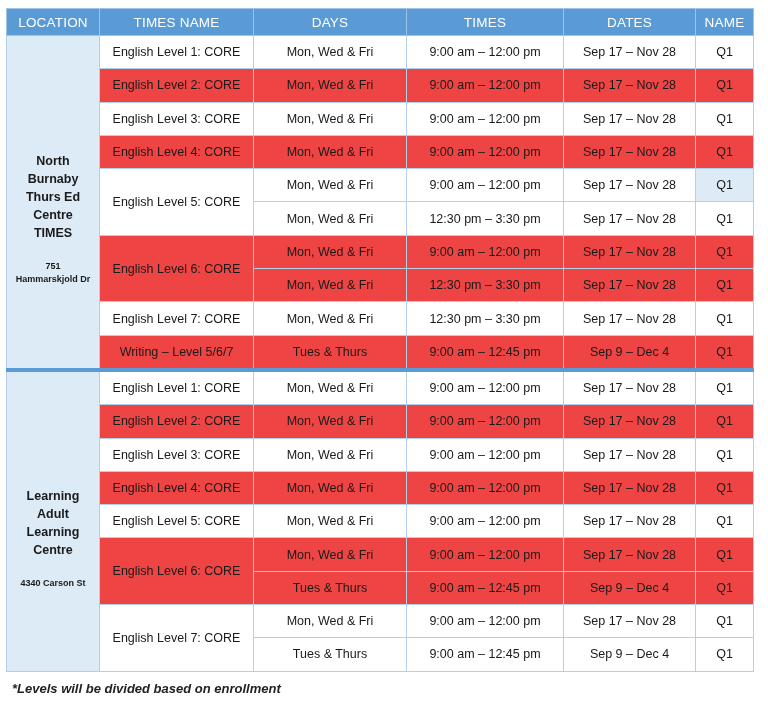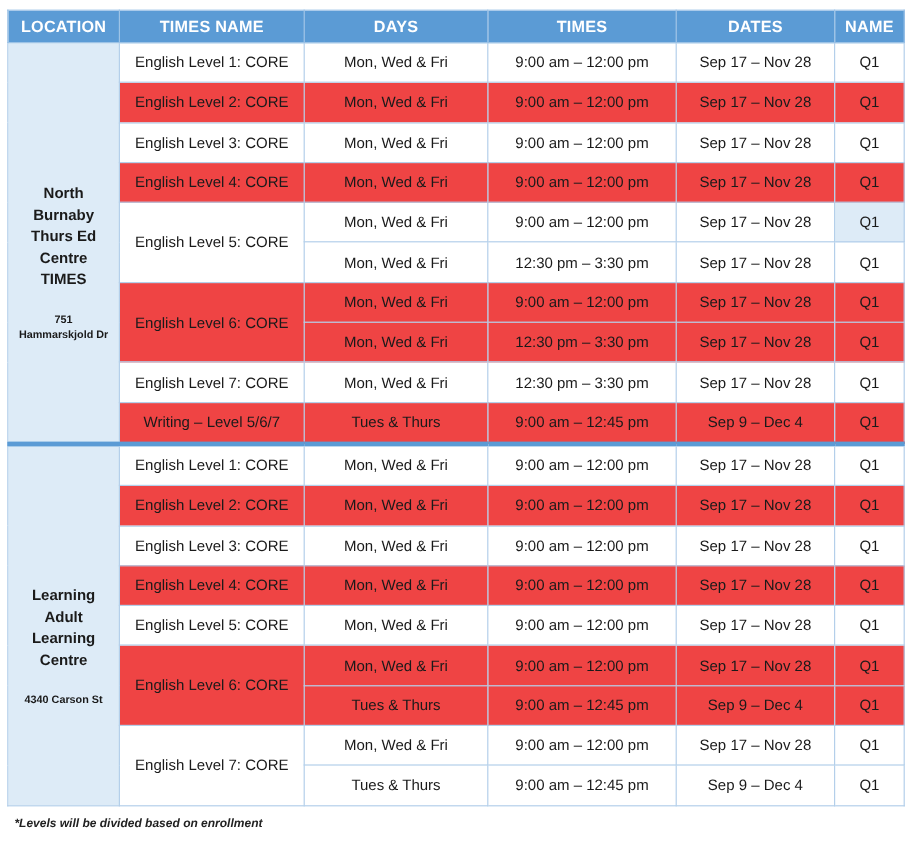--- a/index.html
+++ b/index.html
@@ -3,38 +3,38 @@
 <meta charset="utf-8">
 <style>
   html, body { margin:0; padding:0; background:#ffffff; }
   body { width:768px; height:706px; position:relative; font-family:"Liberation Sans", "DejaVu Sans", sans-serif; color:#1a1a1a; }
   table.sched {
     position:absolute; left:6px; top:8px; width:747px;
     border-collapse:collapse; table-layout:fixed;
     font-size:12.5px;
   }
   table.sched th {
-    background:#5b9bd5; color:#ffffff; font-weight:bold; font-size:13.5px;
+    background:#5b9bd5; color:#ffffff; font-weight:normal; font-size:13.5px;
     height:26px; padding:0; text-align:center; border:1px solid #9dc3e6;
     letter-spacing:0.2px;
   }
   table.sched td {
     height:32.3px; padding:0; text-align:center; vertical-align:middle;
     border:1px solid #b4cfea;
   }
   td.loc { background:#ddebf7; font-weight:bold; font-size:12.5px; line-height:18px; }
   td.loc .addr { font-size:9px; line-height:13px; margin-top:18px; display:block;text-align:center; }
   td.loc .name { display:block;margin-top:34px; }
   tr.band td:not(.loc) { background:#ef4444; }
   td.hl { background:#ddebf7 !important; }
   tr.band-top td { border-top:1.5px solid #5b9bd5; }
   tr.divider td { border-top:4px solid #5b9bd5; }
   td.outer-bottom { border-bottom:1.5px solid #9dc3e6; }
   .footnote {
-    position:absolute; left:12px; top:681px; font-size:10px; font-style:italic; font-weight:bold; color:#222;
+    position:absolute; left:12px; top:681px; font-size:13px; font-style:italic; font-weight:bold; color:#222;
   }
 </style>
 </head>
 <body>
 
 <table class="sched">
   <colgroup>
     <col style="width:93px">
       <col style="width:154px">
       <col style="width:153px">

